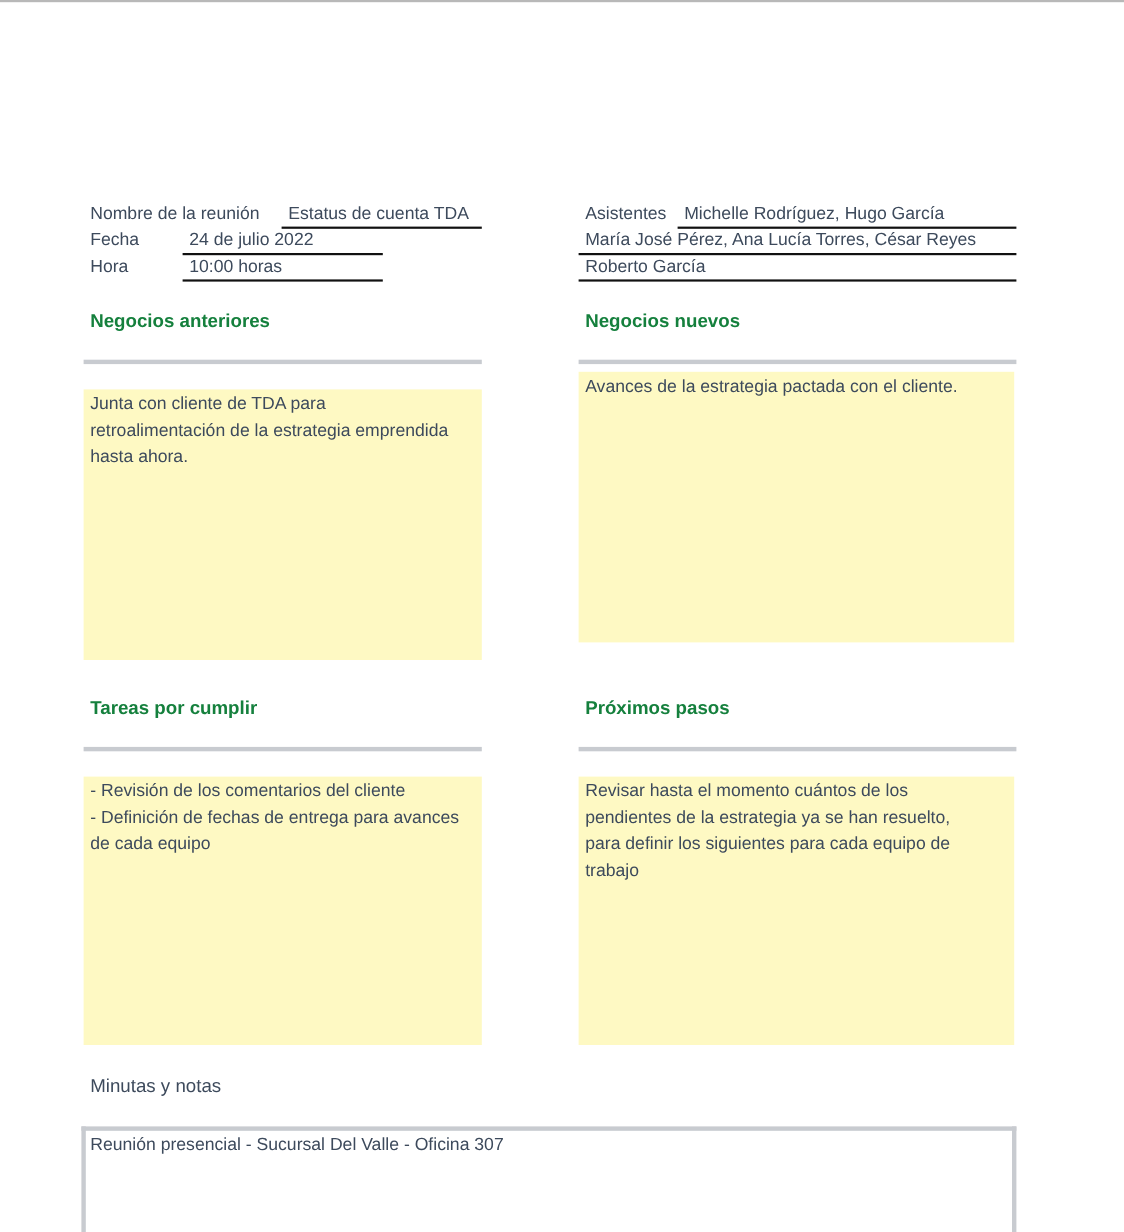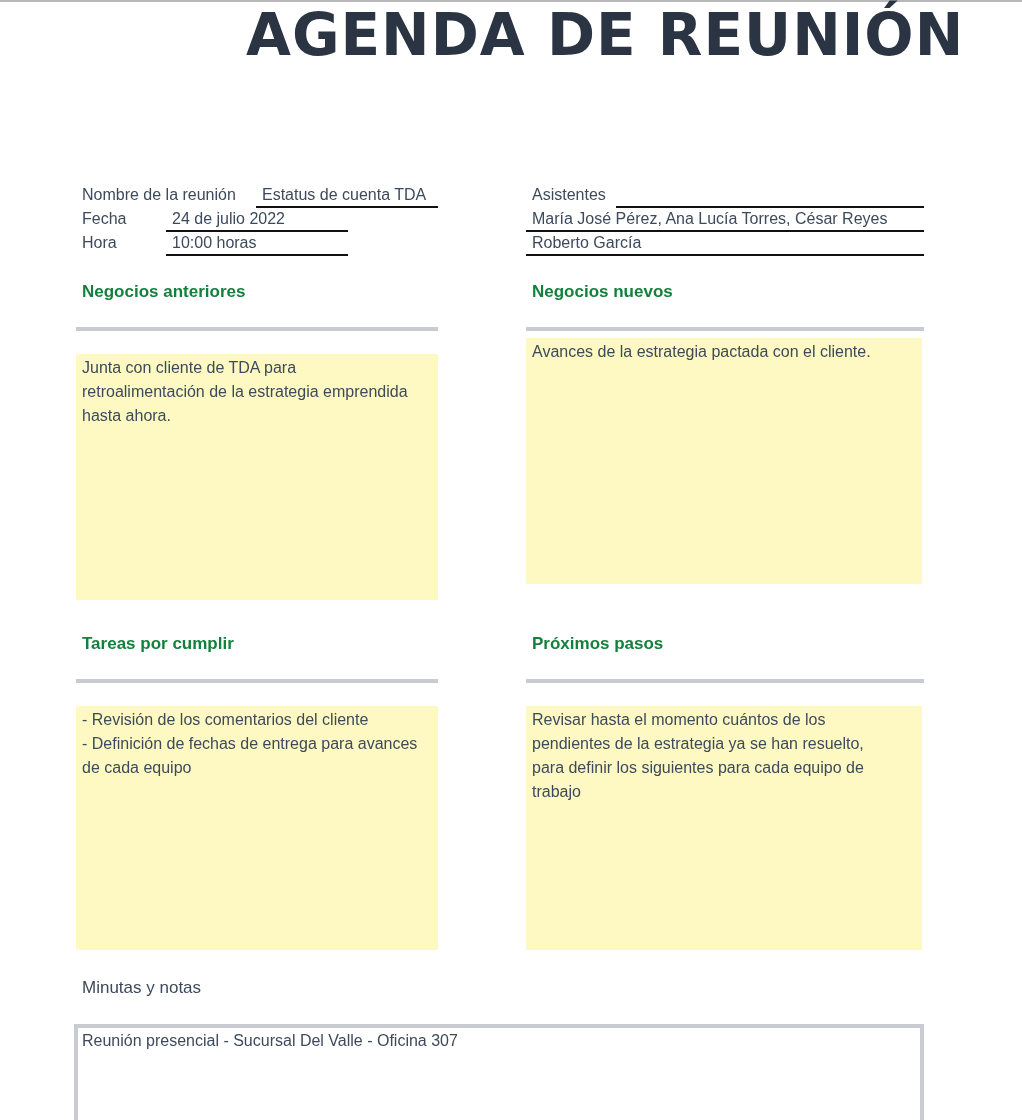--- a/index.html
+++ b/index.html
@@ -40,35 +40,35 @@
       border: 4px solid #c8cbd0; border-bottom: none; background: #ffffff;
       padding: 2px 4px; font-size: 16px; line-height: 22px; color: #3d4a5c;
     }
   </style>
 </head>
 <body>
 
 <div class="page">
   <div class="top-rule"></div>
 
-  <h1 class="title">AGENDA DE REUNIÓN</h1>
 
   <span class="abs lbl" style="left:82px; top:185px;">Nombre de la reunión</span>
   <span class="abs val" style="left:262px; top:185px;">Estatus de cuenta TDA</span>
   <div class="uline" style="left:256px; top:206px; width:182px;"></div>
 
   <span class="abs lbl" style="left:82px; top:209px;">Fecha</span>
   <span class="abs val" style="left:172px; top:209px;">24 de julio 2022</span>
   <div class="uline" style="left:166px; top:230px; width:182px;"></div>
 
   <span class="abs lbl" style="left:82px; top:233px;">Hora</span>
   <span class="abs val" style="left:172px; top:233px;">10:00 horas</span>
   <div class="uline" style="left:166px; top:254px; width:182px;"></div>
 
   <span class="abs lbl" style="left:532px; top:185px;">Asistentes</span>
+  <span class="abs val" style="left:622px; top:185px;">Michelle Rodríguez, Hugo García</span>
   <div class="uline" style="left:616px; top:206px; width:308px;"></div>
 
   <span class="abs val" style="left:532px; top:209px;">María José Pérez, Ana Lucía Torres, César Reyes</span>
   <div class="uline" style="left:526px; top:230px; width:398px;"></div>
 
   <span class="abs val" style="left:532px; top:233px;">Roberto García</span>
   <div class="uline" style="left:526px; top:254px; width:398px;"></div>
 
   <div class="section-title" style="left:82px; top:282px;">Negocios anteriores</div>
   <div class="section-rule" style="left:76px; top:327px; width:362px;"></div>

